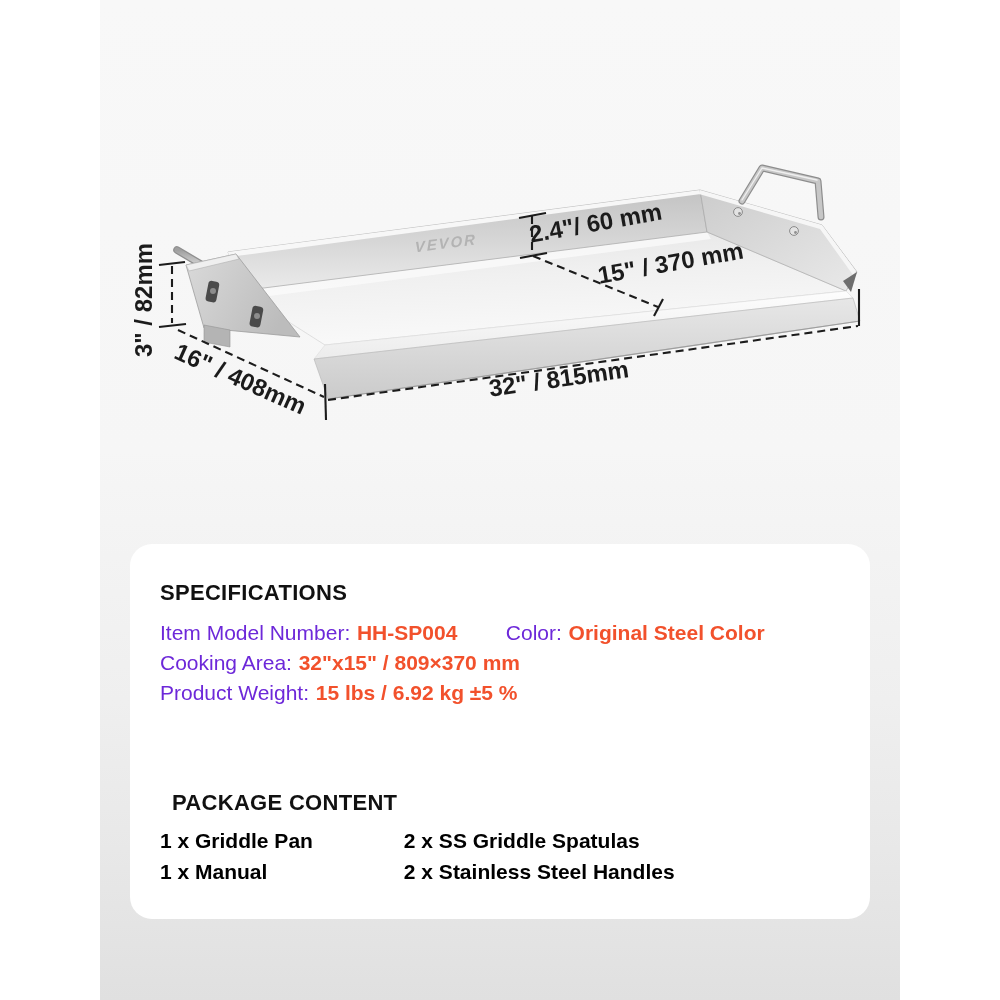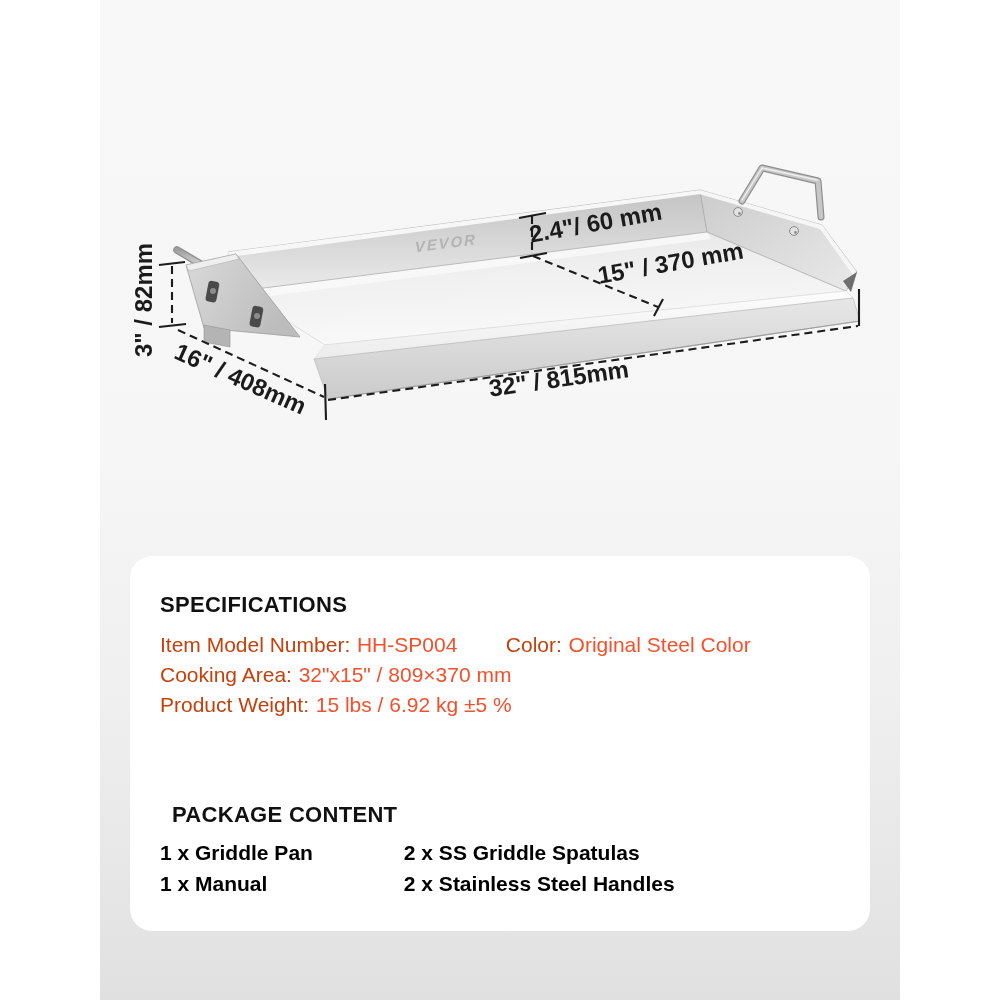--- a/index.html
+++ b/index.html
@@ -11,35 +11,35 @@
   }
   .content-strip {
     position:absolute; left:100px; top:0; width:800px; height:1000px;
     background:linear-gradient(180deg,#f8f8f8 0%,#f6f6f6 45%,#efefef 70%,#e8e8e8 85%,#e0e0e0 100%);
   }
   svg.diagram { position:absolute; left:100px; top:0; width:800px; height:500px; display:block; }
   .dim-text { font-family:"Liberation Sans", sans-serif; font-weight:600; font-size:24px; fill:#1b1b1b; }
   .logo-text { font-family:"Liberation Sans", sans-serif; font-weight:700; font-style:italic; font-size:15px;
                fill:#b3b3b3; letter-spacing:2px; }
   .info-card {
-    position:absolute; left:130px; top:556px; width:740px; height:375px;
+    position:absolute; left:130px; top:544px; width:740px; height:375px;
     background:#ffffff; border-radius:22px;
   }
   .card-title {
     position:absolute; left:30px; font-size:22px; font-weight:700; color:#111111;
     letter-spacing:0.3px; line-height:26px;
   }
   .spec-title { top:36px; }
   .pkg-title  { top:246px;margin-left:12px; }
   .spec-rows { position:absolute; left:30px; right:26px; top:74px; font-size:21px; color:#242424; }
   .spec-line { line-height:30px; white-space:nowrap; }
   .pair { display:inline-block; }
   .pair.c1 { width:340px; }
-  .lbl { font-weight:400; color:#c2410c;margin-top:45px; }
-  .val { font-weight:400; margin-left:0.32em;margin-top:21px; }
+  .lbl { font-weight:400; color:#6d28d9;margin-top:45px; }
+  .val { font-weight:700; margin-left:0.32em;margin-top:21px; }
   .pkg-rows { position:absolute; left:30px; right:26px; top:281px; font-size:21px; }
   .pkg-line { line-height:31px; white-space:nowrap; }
   .pkg-item { display:inline-block; font-weight:700; }
   .pkg-item.c1 { width:238px; }
 </style>
 </head>
 <body>
 
 <div class="page">
   <div class="content-strip"></div>

